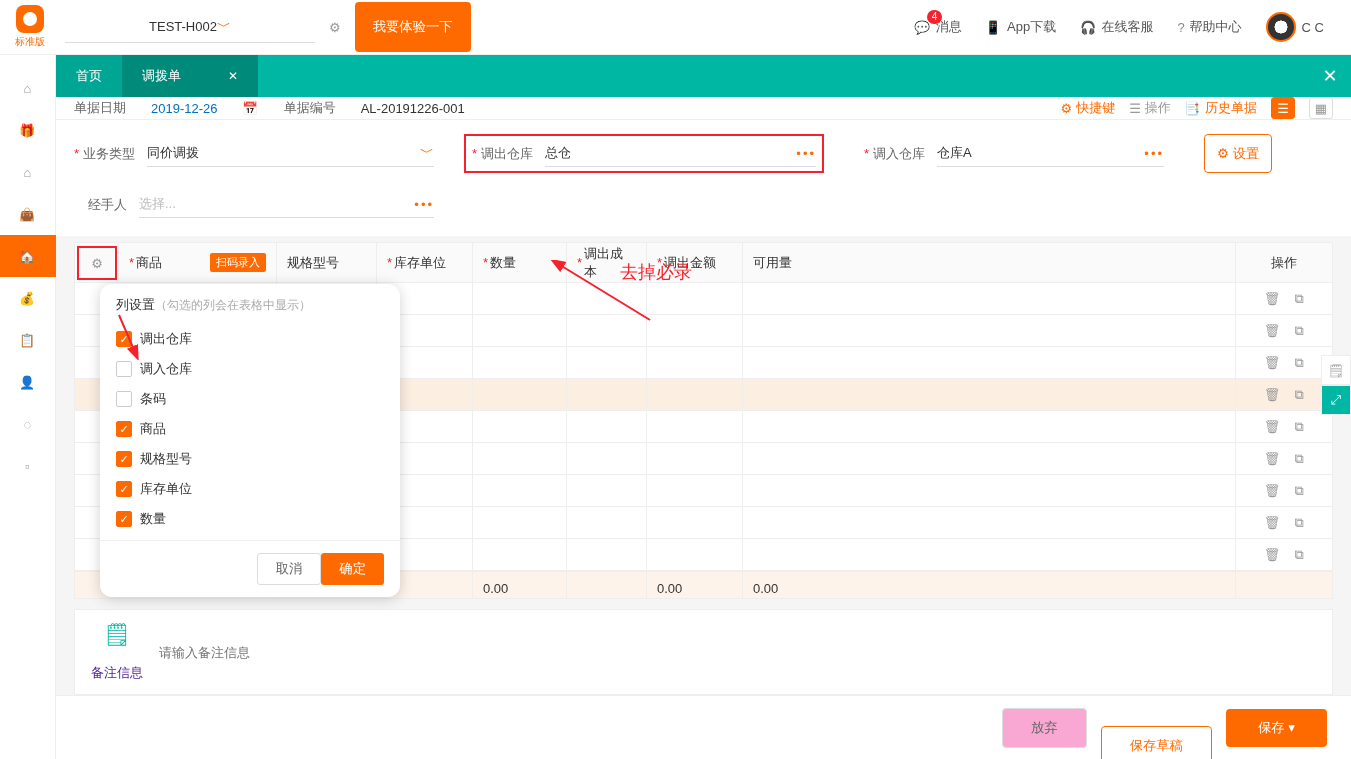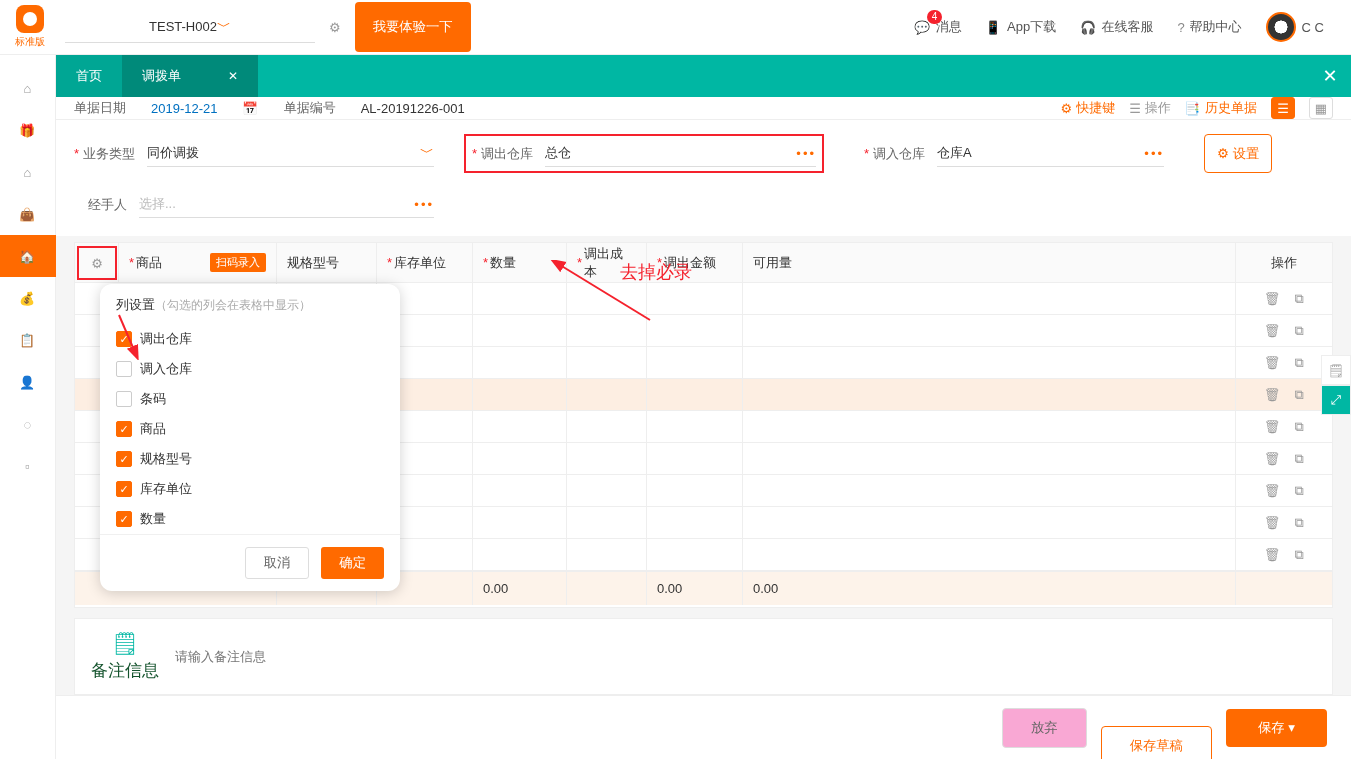--- a/index.html
+++ b/index.html
@@ -75,27 +75,27 @@
 .td-avail{flex:1;}
 .td-op{width:96px;justify-content:center;border-right:none;gap:14px;color:#999;}
 .t-foot{display:flex;height:34px;background:#fdf3ea;border-top:1px solid #eee;align-items:center;}
 .popover{position:absolute;left:100px;top:284px;width:300px;background:#fff;box-shadow:0 2px 14px rgba(0,0,0,.18);border-radius:12px;padding:12px 0;z-index:10;}
 .pop-title{padding:0 16px 10px;color:#333;}
 .pop-sub{color:#aaa;font-size:12px;}
 .pop-list{max-height:232px;overflow-y:scroll;padding:0 16px;}
 .pop-item{display:flex;align-items:center;height:30px;}
 .chk{width:16px;height:16px;border:1px solid #ccc;border-radius:2px;margin-right:8px;display:flex;align-items:center;justify-content:center;font-size:11px;color:#fff;}
 .chk.on{background:#ff6a00;border-color:#ff6a00;}
-.pop-foot{display:flex;justify-content:flex-end;gap:12px;padding:12px 16px 0;border-top:1px solid #f0f0f0;}
+.pop-foot{display:flex;justify-content:flex-end;padding:12px 16px 0;border-top:1px solid #f0f0f0;margin-top:6px;}
 .btn-grey{border:1px solid #ddd;background:#fff;color:#666;border-radius:3px;padding:6px 18px;cursor:pointer;}
 .btn-cfm{background:#ff6a00;color:#fff;border:none;border-radius:3px;padding:6px 18px;cursor:pointer;}
 .pop-ptr{position:absolute;left:114px;top:310px;pointer-events:none;z-index:11;}
 .remark-box{background:#fff;margin:10px 18px 0;padding:12px 16px;display:flex;align-items:center;gap:16px;border:1px solid #eee;}
 .remark-ico{color:#00b7a3;font-size:22px;}
-.remark-lbl{color:#14532d;font-size:17px;margin-top:2px;text-align:center;}
+.remark-lbl{color:#4c1d95;font-size:13px;margin-top:16px;text-align:center;}
 .remark-input{flex:1;border:none;outline:none;font-size:13px;}
 .bottom-bar{margin-top:auto;height:64px;background:#fff;border-top:1px solid #eee;display:flex;align-items:center;justify-content:flex-end;gap:14px;padding:0 24px;}
 .btn-big-grey{border:1px solid #ddd;background:#f9a8d4;color:#666;border-radius:4px;padding:10px 28px;cursor:pointer;}
 .btn-big-outline{border:1px solid #ff6a00;background:#fff;color:#ff6a00;border-radius:4px;padding:10px 28px;cursor:pointer;margin-top:36px;}
 .btn-big-primary{border:none;background:#ff6a00;color:#fff;border-radius:4px;padding:10px 32px;cursor:pointer;}
 .side-tabs{position:absolute;right:0;top:300px;display:flex;flex-direction:column;}
 .side-tab{width:30px;height:30px;border:1px solid #eee;background:#fff;color:#999;display:flex;align-items:center;justify-content:center;cursor:pointer;}
 .side-tab.on{background:#00b7a3;color:#fff;}
 svg{display:block;}
 </style>
@@ -157,21 +157,21 @@
     <div class="tab home">首页</div>
     <div class="tab active">
       <span>调拨单</span>
       <span class="tab-close">✕</span>
     </div>
     <div class="tabs-right">✕</div>
   </div>
 
   <div class="doc-head">
     <span class="lbl">单据日期</span>
-    <span class="date-val">2019-12-21</span>
+    <span class="date-val">2019-12-26</span>
     <span class="cal-ico">📅</span>
     <span class="lbl">单据编号</span>
     <span>AL-20191226-001</span>
     <div class="head-actions">
       <span class="head-act">
           <span>⚙</span>
           <span>快捷键</span>
         </span>
       <span class="head-act grey">
           <span>☰</span>

